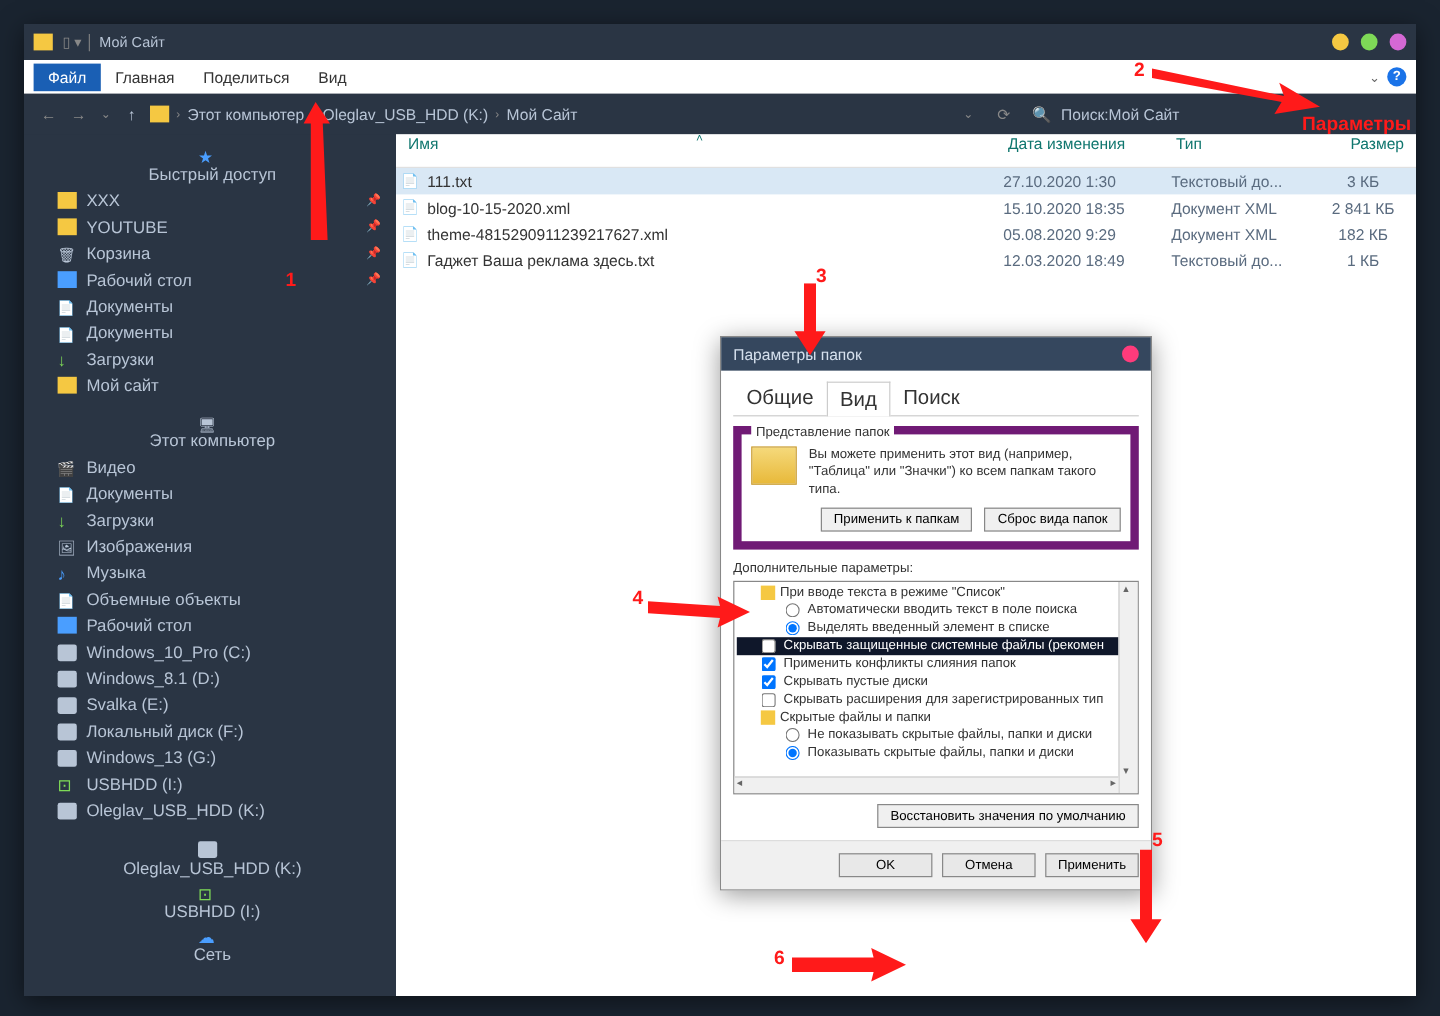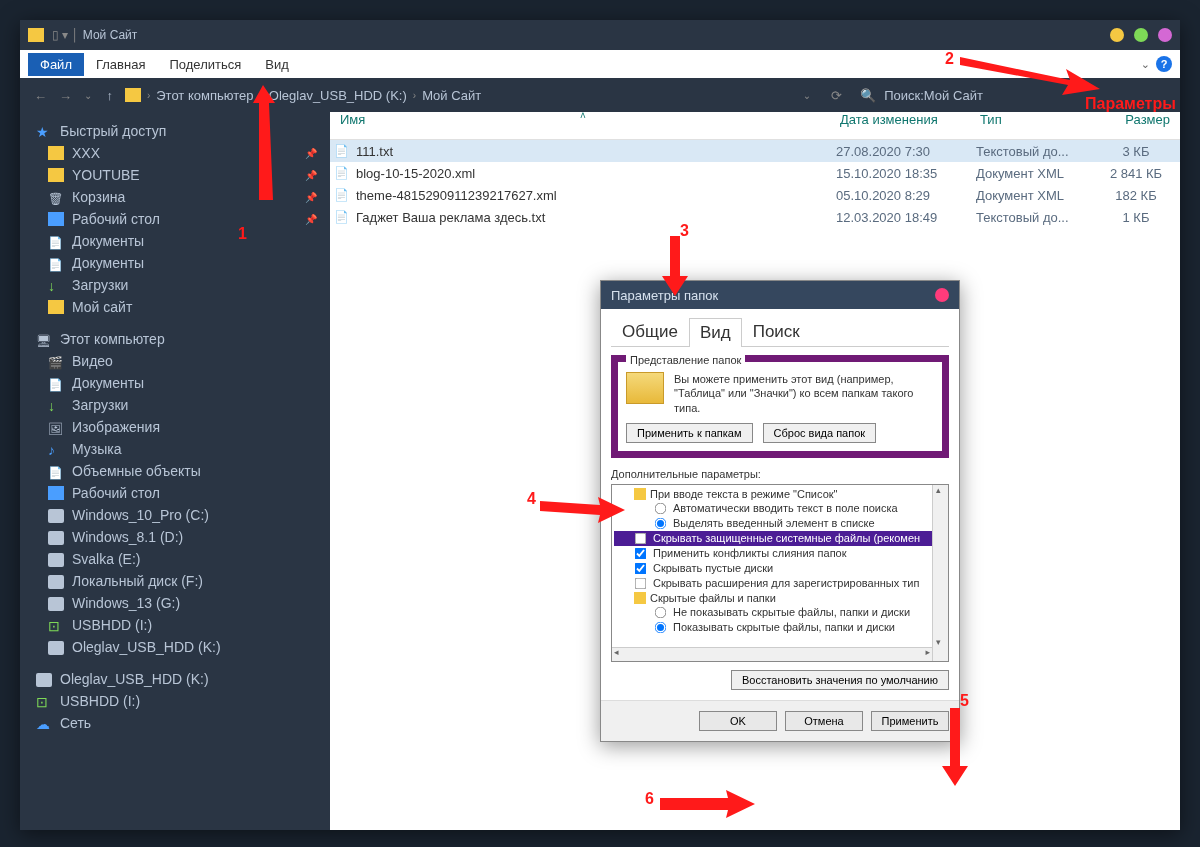--- a/index.html
+++ b/index.html
@@ -23,21 +23,21 @@
   .addr-bar .chev-r { padding: 0 2px; color: #888; font-size: 10px; }
   .addr-bar .spacer { flex: 1; }
   .addr-bar .drop { color: #888; font-size: 10px; padding: 0 10px; }
   .addr-bar .refresh { padding: 0 10px; color: #888; }
   .addr-bar .srch { display: flex; align-items: center; width: 320px; }
   .addr-bar .srch .sic { color: #888; padding: 0 8px; }
   .content { display: flex; height: calc(100% - 92px); }
   .sidebar { width: 310px; background: #2a3544; color: #b8c5d6; font-size: 14px; padding: 8px 0; overflow: hidden; }
   .sidebar .sect { margin-bottom: 10px; }
   .sidebar .item { display: flex; align-items: center; padding: 3px 12px 3px 28px; cursor: pointer; position: relative; }
-  .sidebar .item.hdr { padding-left: 16px; font-weight: normal; }
+  .sidebar .item.hdr { padding-left: 16px; font-weight: normal; flex-direction: column; }
   .sidebar .item .ic { width: 16px; height: 14px; margin-right: 8px; flex-shrink: 0; }
   .sidebar .item .pin { position: absolute; right: 12px; color: #5a6b7f; font-size: 10px; }
   .ic-star::before { content: "★"; color: #4a9eff; display: inline-block; width: 16px; }
   .ic-folder { background: #f5c842; }
   .ic-trash::before { content: "🗑"; font-size: 12px; }
   .ic-desk { background: #4a9eff; }
   .ic-doc::before { content: "📄"; font-size: 12px; }
   .ic-dl::before { content: "↓"; color: #7ed957; font-weight: bold; }
   .ic-pc::before { content: "🖥"; font-size: 12px; }
   .ic-vid::before { content: "🎬"; font-size: 12px; }
@@ -70,30 +70,30 @@
   .dialog .dlg-title .close-dot { width: 14px; height: 14px; border-radius: 50%; background: #ff3b7b; }
   .dlg-body { background: #fff; padding: 8px 10px 10px; font-size: 11px; color: #333; }
   .tabs { display: flex; border-bottom: 1px solid #ccc; margin-bottom: 8px; }
   .tabs .tab { padding: 4px 10px; border: 1px solid transparent; border-bottom: none; cursor: pointer; font-size: 17px; }
   .tabs .tab.act { border-color: #ccc; background: #fff; position: relative; top: 1px; }
   .group { border: 7px solid #701a75; padding: 10px 8px 8px; margin-bottom: 10px; position: relative; }
   .group .leg { position: absolute; top: -8px; left: 8px; background: #fff; padding: 0 4px; font-size: 11px; }
   .group .row { display: flex; align-items: flex-start; gap: 10px; margin-bottom: 8px; }
   .group .fldr-big { width: 38px; height: 32px; background: linear-gradient(#f5d97b,#e8b93a); border: 1px solid #c99a2a; }
   .group .txt { flex: 1; font-size: 11px; line-height: 1.3; }
-  .group .btns { display: flex; gap: 10px; justify-content: flex-start; }
+  .group .btns { display: flex; gap: 10px; justify-content: flex-end; }
   .group .btn { padding: 3px 10px; font-size: 11px; border: 1px solid #888; background: #f0f0f0; cursor: pointer; }
   .adv-lbl { font-size: 11px; margin-bottom: 4px; }
   .tree { border: 1px solid #888; height: 178px; overflow: hidden; font-size: 11px; position: relative; padding: 2px; }
   .tree .tn { display: flex; align-items: center; padding: 1px 4px 1px 20px; white-space: nowrap; }
   .tree .tn.l2 { padding-left: 40px; }
   .tree .tn .tic { width: 12px; height: 12px; margin-right: 4px; flex-shrink: 0; }
   .tree .tn .fld { background: #f5c842; }
   .tree .tn input[type=checkbox], .tree .tn input[type=radio] { margin-right: 6px; transform: scale(0.9); }
-  .tree .tn.hl { background: #4c1d95; color: #fff; }
+  .tree .tn.hl { background: #0f172a; color: #fff; }
   .tree .scr { position: absolute; right: 0; top: 0; width: 16px; height: 100%; background: #f0f0f0; border-left: 1px solid #ccc; }
   .tree .scr::before { content: "▴"; position: absolute; top: 0; left: 3px; font-size: 9px; color: #666; }
   .tree .scr::after { content: "▾"; position: absolute; bottom: 14px; left: 3px; font-size: 9px; color: #666; }
   .tree .hscr { position: absolute; left: 0; bottom: 0; height: 14px; right: 16px; background: #f0f0f0; border-top: 1px solid #ccc; }
   .tree .hscr::before { content: "◂"; position: absolute; left: 2px; top: -1px; font-size: 9px; color: #666; }
   .tree .hscr::after { content: "▸"; position: absolute; right: 2px; top: -1px; font-size: 9px; color: #666; }
   .restore-row { text-align: right; margin-top: 8px; }
   .restore-row .btn { padding: 3px 10px; font-size: 11px; border: 1px solid #888; background: #f0f0f0; }
   .dlg-footer { display: flex; justify-content: flex-end; gap: 8px; padding: 10px; background: #f0f0f0; border-top: 1px solid #ddd; }
   .dlg-footer .btn { width: 78px; padding: 3px 0; font-size: 11px; border: 1px solid #888; background: #e8e8e8; cursor: pointer; text-align: center; }
@@ -280,35 +280,35 @@
       <div class="list-hdr">
         <div class="c name">Имя</div>
         <div class="c date">Дата изменения</div>
         <div class="c type">Тип</div>
         <div class="c size">Размер</div>
       </div>
       <div class="files" id="file-rows">
           <div class="file sel">
             <span class="fic">📄</span>
             <span class="name">111.txt</span>
-            <span class="date">27.08.2020 7:30</span>
+            <span class="date">27.10.2020 1:30</span>
             <span class="type">Текстовый до...</span>
             <span class="size">3 КБ</span>
           </div>
           <div class="file">
             <span class="fic">📄</span>
             <span class="name">blog-10-15-2020.xml</span>
             <span class="date">15.10.2020 18:35</span>
             <span class="type">Документ XML</span>
             <span class="size">2 841 КБ</span>
           </div>
           <div class="file">
             <span class="fic">📄</span>
             <span class="name">theme-4815290911239217627.xml</span>
-            <span class="date">05.10.2020 8:29</span>
+            <span class="date">05.08.2020 9:29</span>
             <span class="type">Документ XML</span>
             <span class="size">182 КБ</span>
           </div>
           <div class="file">
             <span class="fic">📄</span>
             <span class="name">Гаджет Ваша реклама здесь.txt</span>
             <span class="date">12.03.2020 18:49</span>
             <span class="type">Текстовый до...</span>
             <span class="size">1 КБ</span>
           </div>

